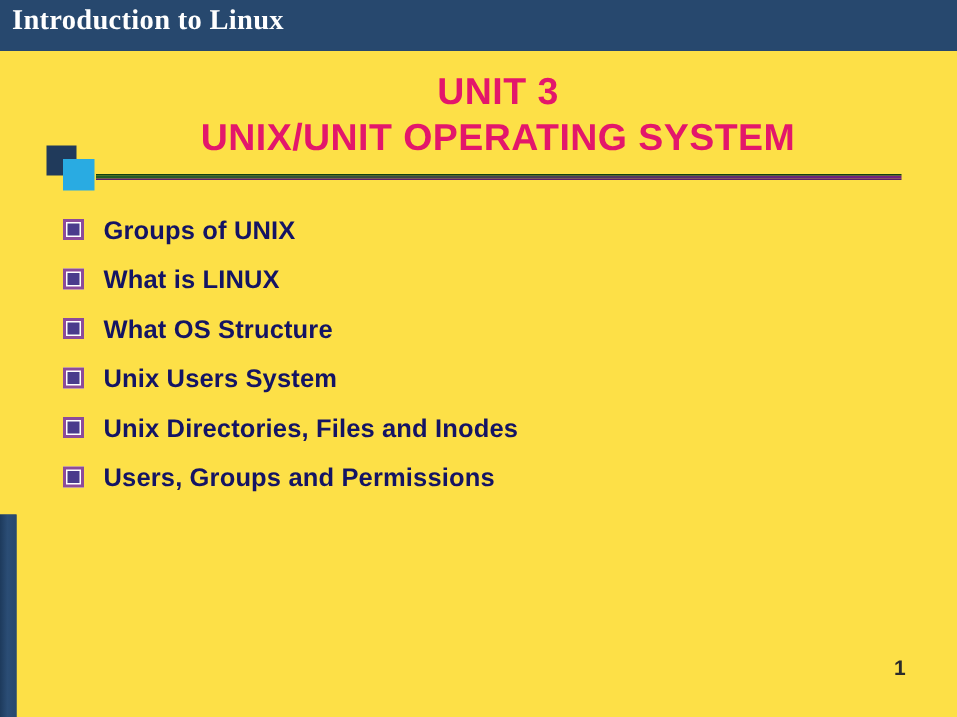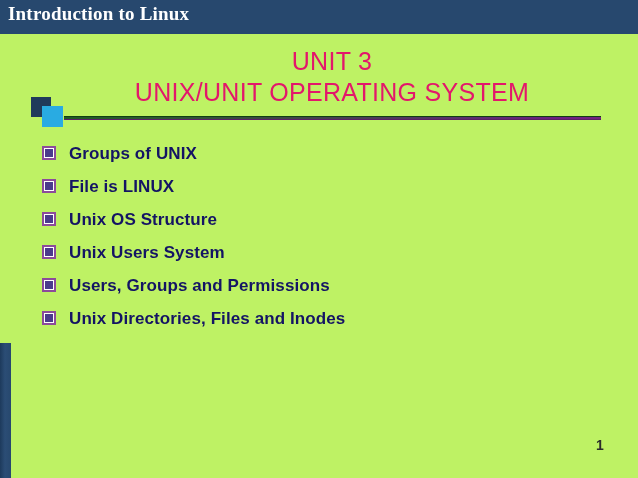--- a/index.html
+++ b/index.html
@@ -9,21 +9,21 @@
     background: #ffffff;
   }
   body {
     font-family: "Liberation Sans", sans-serif;
   }
 
   #slide {
     position: relative;
     width: 638px;
     height: 478px;
-    background: #bef264;
+    background: #fde047;
     overflow: hidden;
   }
 
   
   #header-bar {
     position: absolute;
     left: 0;
     top: 0;
     width: 638px;
     height: 34px;
@@ -57,21 +57,21 @@
   
   #title-block {
     position: absolute;
     left: 62px;
     top: 46px;
     width: 540px;
     text-align: center;
   }
   .title-line {
     font-family: "Liberation Sans", sans-serif;
-    font-weight: normal;
+    font-weight: bold;
     font-size: 25px;
     line-height: 31px;
     color: #E3176B;
     letter-spacing: 0.3px;
     white-space: nowrap;
   }
 
   
   #deco-square-dark {
     position: absolute;
@@ -187,35 +187,35 @@
 
   <div id="divider-rule"></div>
 
   <ul id="bullet-list">
     <li class="bullet-item">
       <span class="bullet-marker"></span>
       <span class="bullet-label">Groups of UNIX</span>
     </li>
     <li class="bullet-item">
       <span class="bullet-marker"></span>
-      <span class="bullet-label">File is LINUX</span>
-    </li>
-    <li class="bullet-item">
-      <span class="bullet-marker"></span>
-      <span class="bullet-label">Unix OS Structure</span>
+      <span class="bullet-label">What is LINUX</span>
+    </li>
+    <li class="bullet-item">
+      <span class="bullet-marker"></span>
+      <span class="bullet-label">What OS Structure</span>
     </li>
     <li class="bullet-item">
       <span class="bullet-marker"></span>
       <span class="bullet-label">Unix Users System</span>
     </li>
     <li class="bullet-item">
       <span class="bullet-marker"></span>
+      <span class="bullet-label">Unix Directories, Files and Inodes</span>
+    </li>
+    <li class="bullet-item">
+      <span class="bullet-marker"></span>
       <span class="bullet-label">Users, Groups and Permissions</span>
     </li>
-    <li class="bullet-item">
-      <span class="bullet-marker"></span>
-      <span class="bullet-label">Unix Directories, Files and Inodes</span>
-    </li>
   </ul>
 
   <div id="page-number">1</div>
 
 </div>
 
 </body></html>

